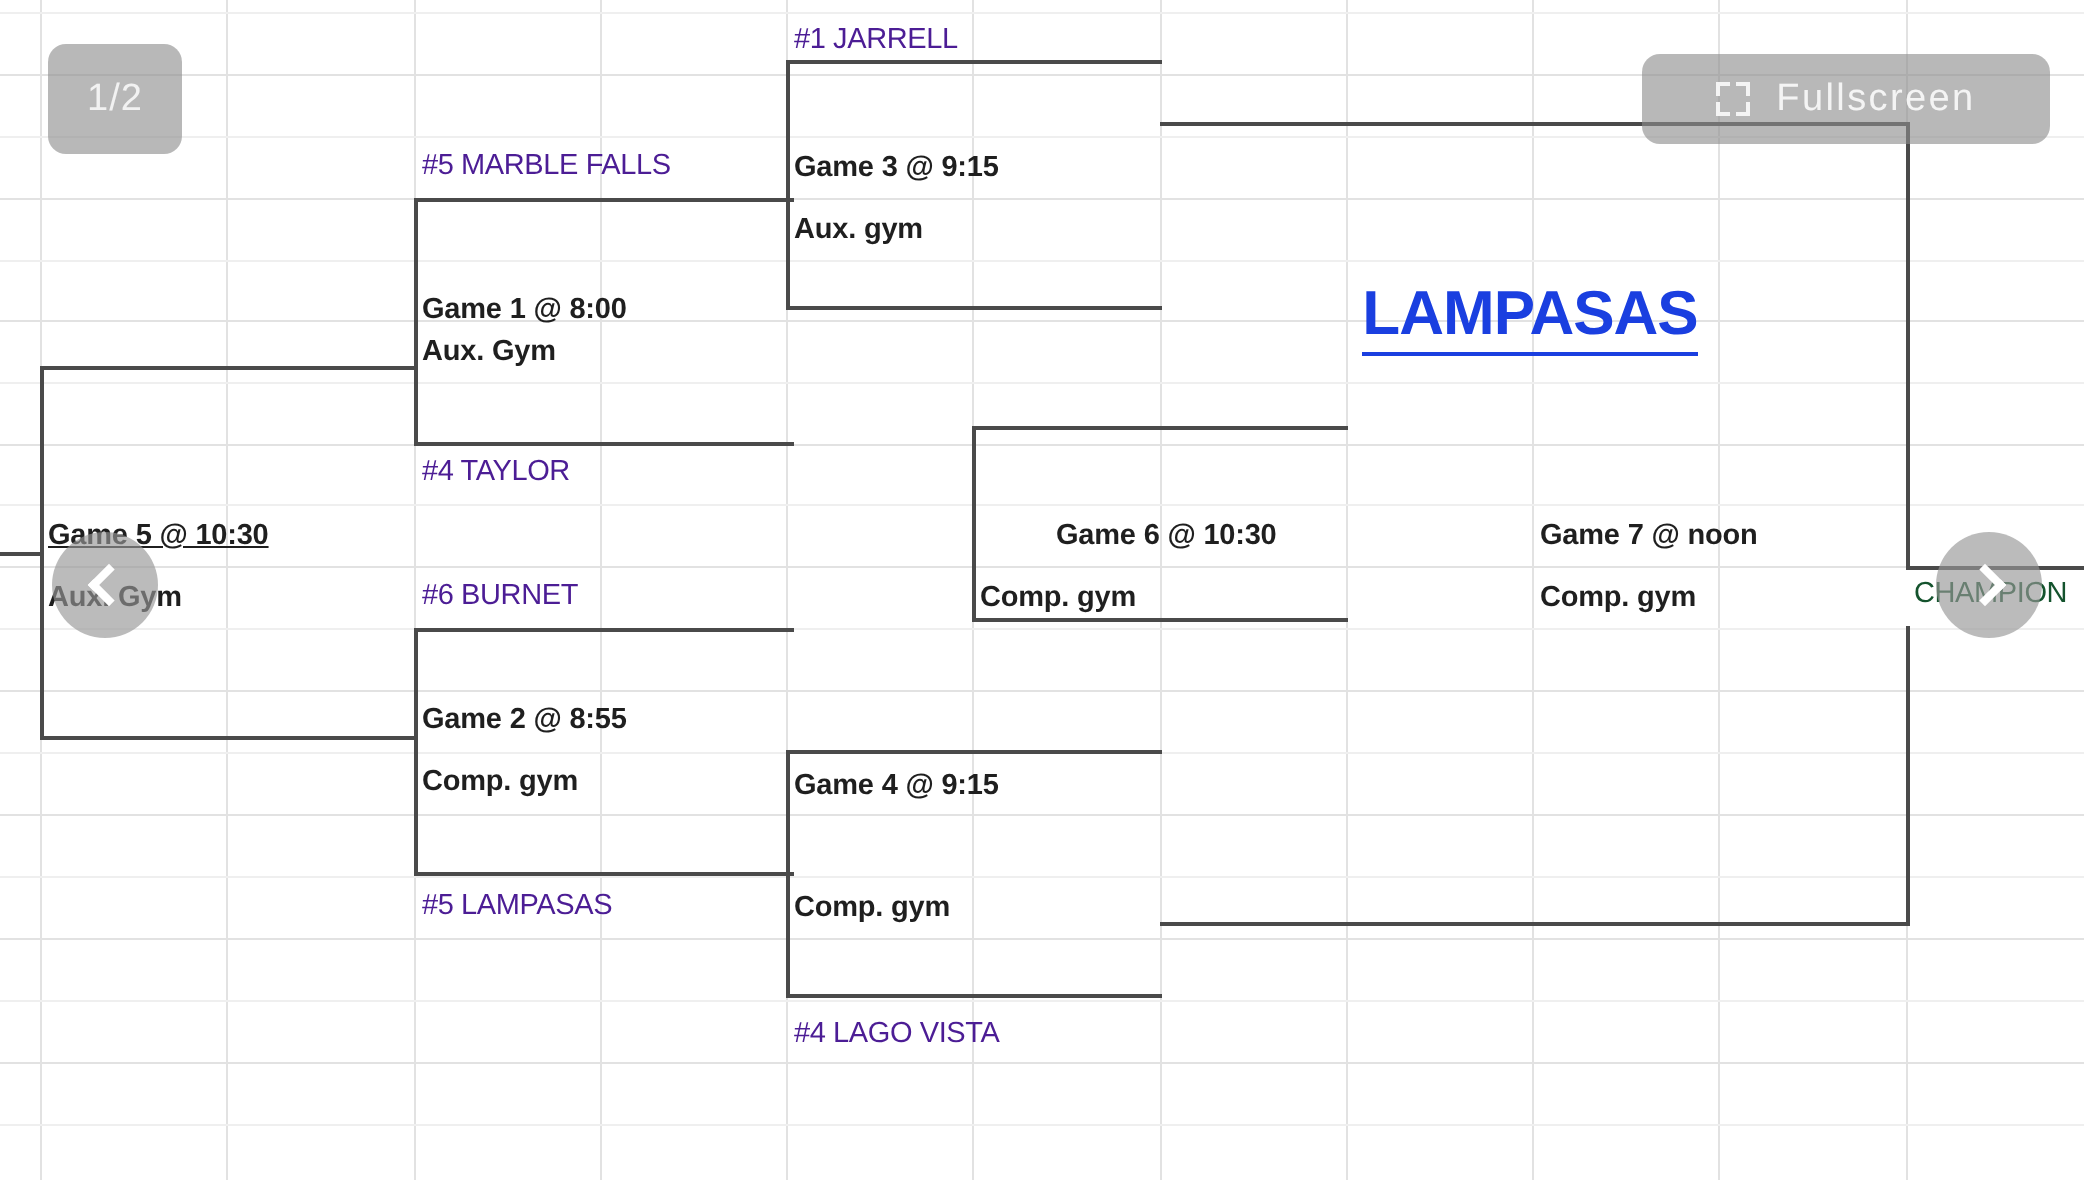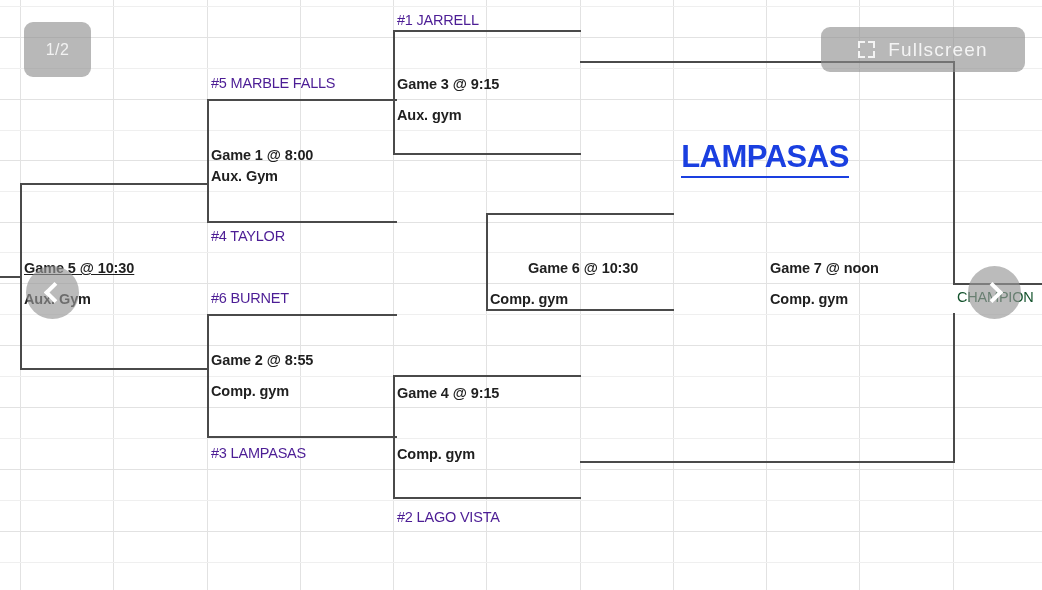--- a/index.html
+++ b/index.html
@@ -78,21 +78,21 @@
 
   
   #page-badge {
     position: absolute;
     left: 24px; top: 22px;
     width: 67px; height: 55px;
     background: rgba(140,140,140,0.62);
     border-radius: 9px;
     display: flex; align-items: center; justify-content: center;
     color: #f2f2f2;
-    font-size: 16px;
+    font-size: 19px;
     letter-spacing: 0.5px;
   }
   #fullscreen-btn {
     position: absolute;
     left: 821px; top: 27px;
     width: 204px; height: 45px;
     background: rgba(140,140,140,0.62);
     border-radius: 9px;
     display: flex; align-items: center; justify-content: center;
     gap: 13px;
@@ -201,22 +201,22 @@
     <div class="bl v" style="left:953px; top:61px;  height:402px;"></div>
     <div class="bl h" style="left:580px; top:461px; width:375px;"></div>
     <div class="bl v" style="left:953px; top:283px; height:30px; background:#ffffff;"></div>
     <div class="bl h" style="left:953px; top:283px; width:89px;"></div>
   </div>
 
   <div class="team" style="left:397px; top:12px;">#1 JARRELL</div>
   <div class="team" style="left:211px; top:75px;">#5 MARBLE FALLS</div>
   <div class="team" style="left:211px; top:228px;">#4 TAYLOR</div>
   <div class="team" style="left:211px; top:290px;">#6 BURNET</div>
-  <div class="team" style="left:211px; top:445px;">#3 LAMPASAS</div>
-  <div class="team" style="left:397px; top:509px;">#2 LAGO VISTA</div>
+  <div class="team" style="left:211px; top:445px;">#5 LAMPASAS</div>
+  <div class="team" style="left:397px; top:509px;">#4 LAGO VISTA</div>
 
   <div class="game" style="left:211px; top:147px;">Game 1 @ 8:00</div>
   <div class="game" style="left:211px; top:168px;">Aux. Gym</div>
 
   <div class="game" style="left:211px; top:352px;">Game 2 @ 8:55</div>
   <div class="game" style="left:211px; top:383px;">Comp. gym</div>
 
   <div class="game" style="left:397px; top:76px;">Game 3 @ 9:15</div>
   <div class="game" style="left:397px; top:107px;">Aux. gym</div>
 

